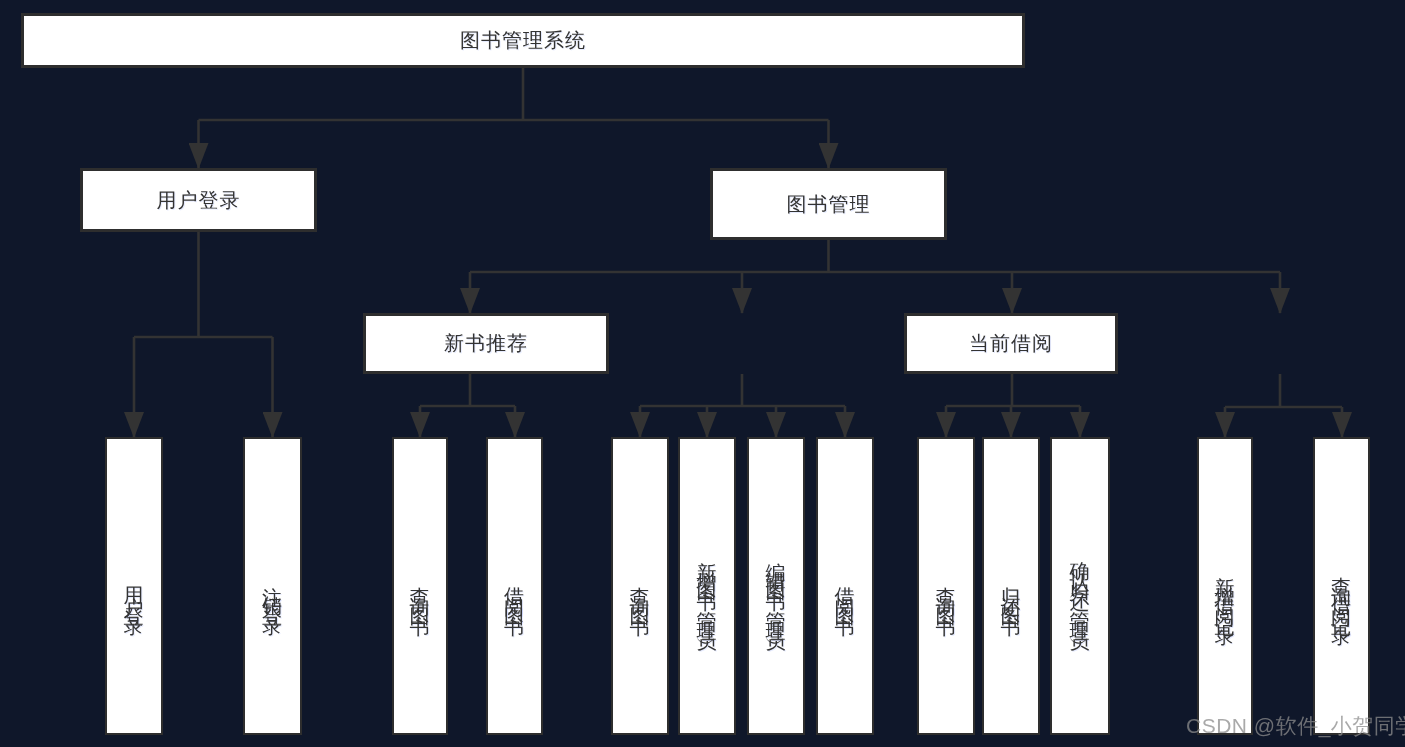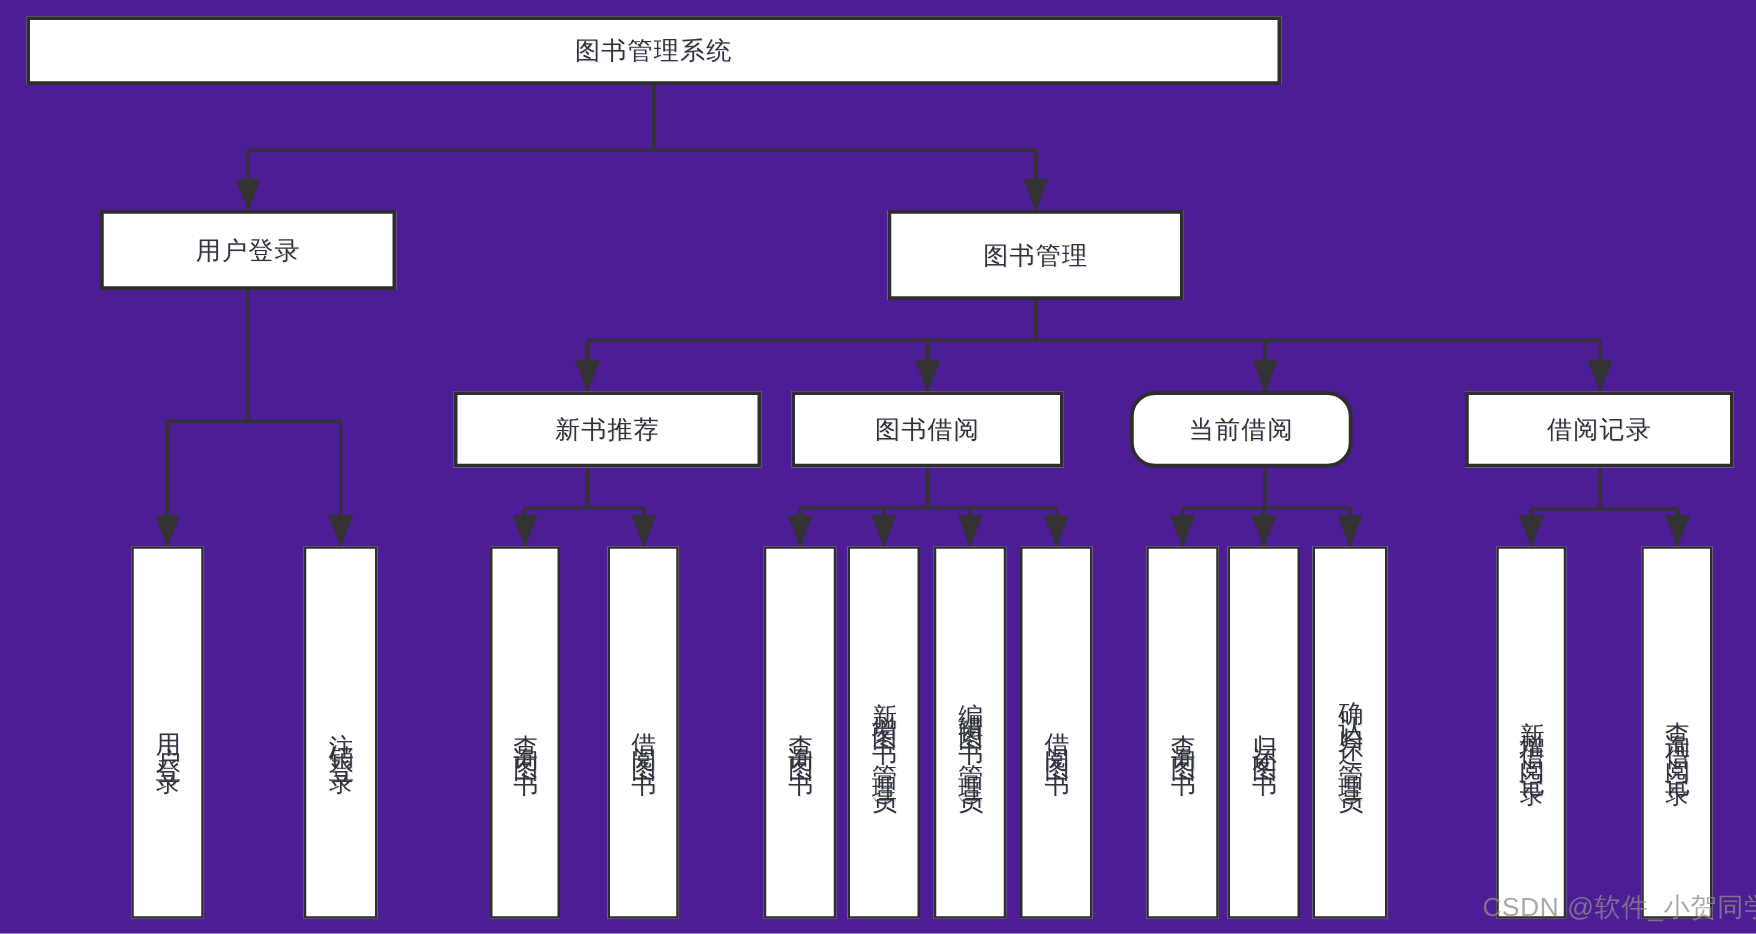--- a/index.html
+++ b/index.html
@@ -5,21 +5,21 @@
   html, body {
     margin: 0;
     padding: 0;
     background: #ffffff;
     font-family: "Liberation Sans", "DejaVu Sans", sans-serif;
   }
   .canvas {
     position: relative;
     width: 1405px;
     height: 747px;
-    background: #4c1d95;
+    background: #0f172a;
     overflow: hidden;
     text-decoration: underline;
   }
   .connectors {
     position: absolute;
     left: 0; top: 0;
     width: 1405px;
     height: 747px;
     pointer-events: none;
   }
@@ -120,23 +120,21 @@
       <line x1="1342" y1="407" x2="1342" y2="437" marker-end="url(#arw)"></line>
     </g>
   </svg>
 
   <div class="node hbox" style="left:21px; top:13px; width:1004px; height:55px;">图书管理系统</div>
 
   <div class="node hbox" style="left:80px; top:168px; width:237px; height:64px;">用户登录</div>
   <div class="node hbox" style="left:710px; top:168px; width:237px; height:72px;">图书管理</div>
 
   <div class="node hbox" style="left:363px; top:313px; width:246px; height:61px;">新书推荐</div>
-  <div class="node hbox" style="left:633px; top:313px; width:218px; height:61px;">图书借阅</div>
-  <div class="node hbox" style="left:904px; top:313px; width:178px; height:61px;border-radius:20px;">当前借阅</div>
-  <div class="node hbox" style="left:1172px; top:313px; width:215px; height:61px;">借阅记录</div>
+  <div class="node hbox" style="left:904px; top:313px; width:214px; height:61px;">当前借阅</div>
 
   <div class="node vbox" style="left:105px; top:437px; width:58px; height:298px;">
     <span class="vtext">用户登录</span>
   </div>
   <div class="node vbox" style="left:243px; top:437px; width:59px; height:298px;">
     <span class="vtext">注销登录</span>
   </div>
 
   <div class="node vbox" style="left:392px; top:437px; width:56px; height:298px;">
     <span class="vtext">查询图书</span>

